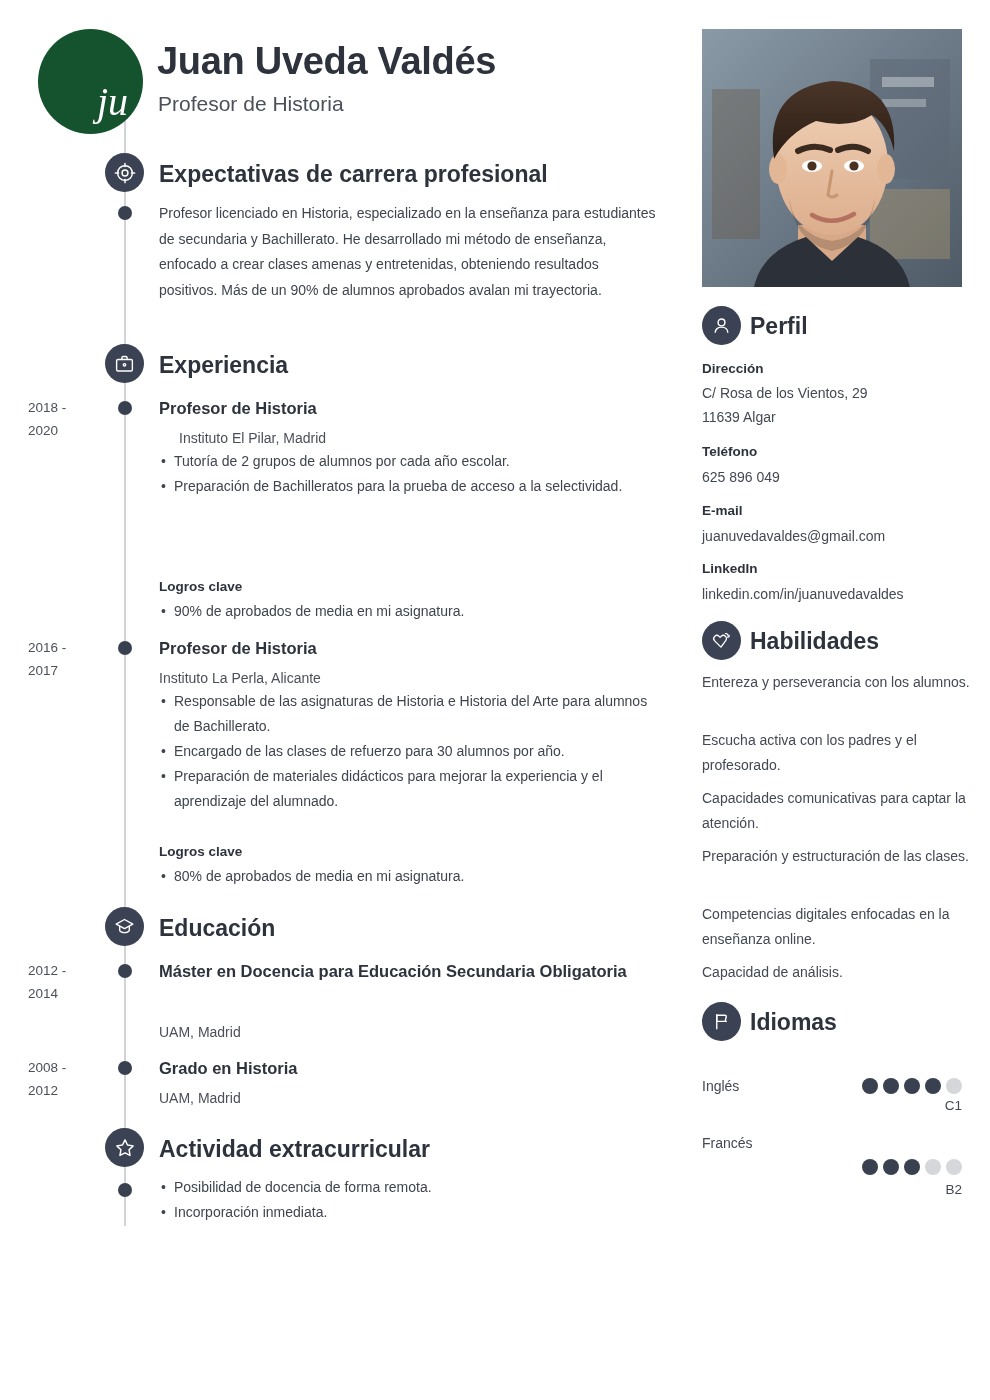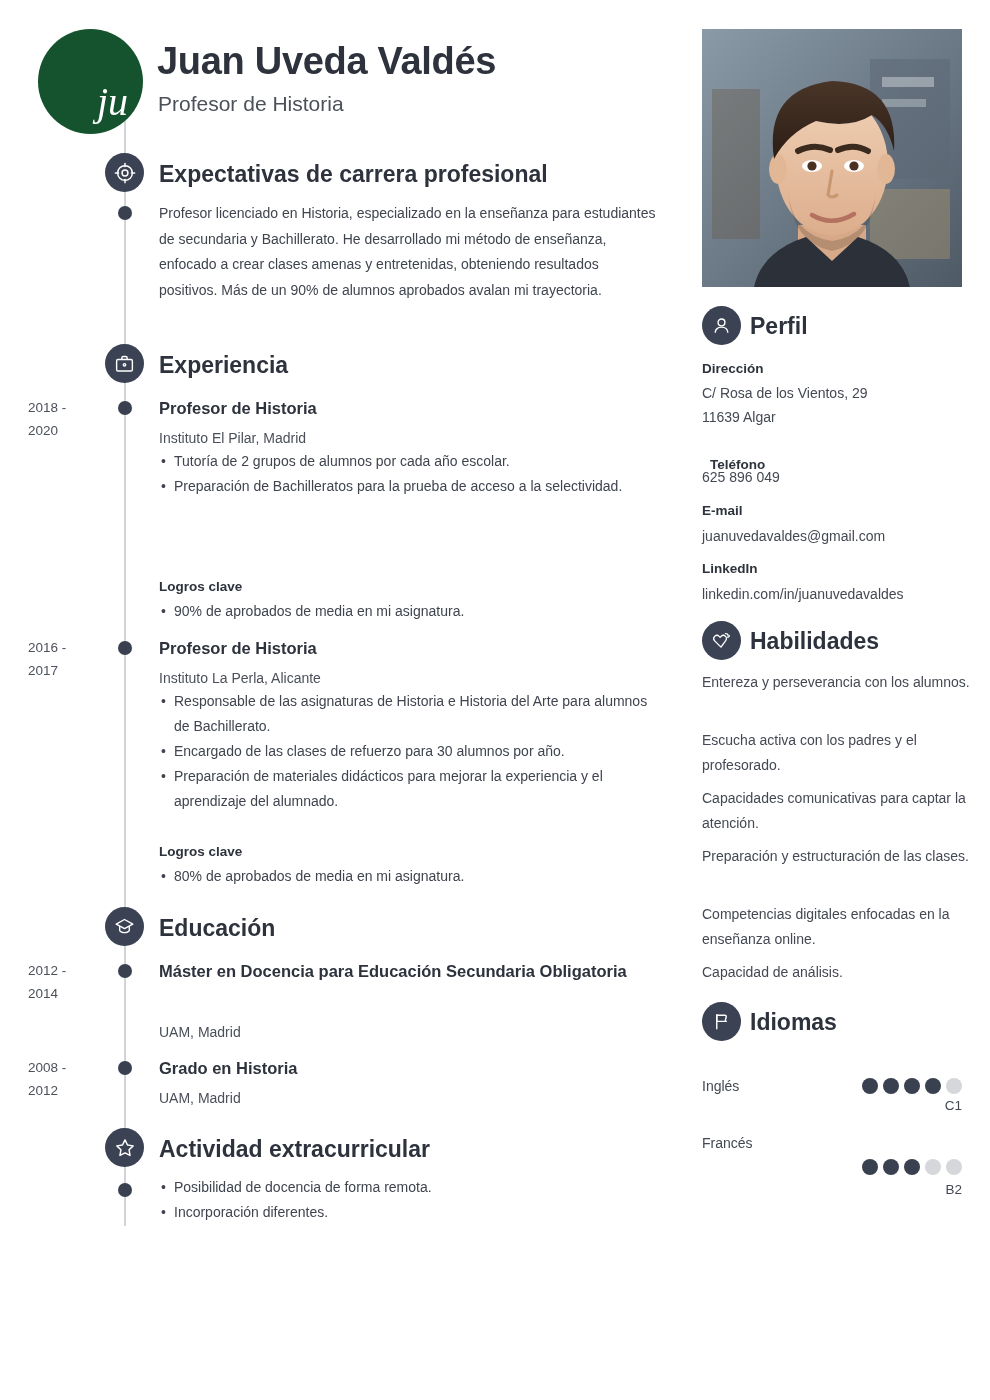--- a/index.html
+++ b/index.html
@@ -286,21 +286,21 @@
         <rect x="3" y="7.5" width="18" height="13" rx="1.5"></rect>
         <path d="M9 7.5V5.5a1.5 1.5 0 0 1 1.5-1.5h3A1.5 1.5 0 0 1 15 5.5v2"></path>
         <circle cx="12" cy="13.5" r="1.4"></circle>
       </svg>
     </div>
     <div class="sec-title" style="top:202px;">Experiencia</div>
 
     <div class="dates" style="top:246px;">2018 -<br>2020</div>
     <div class="dot" style="top:251px;"></div>
     <div class="entry-title" style="top:243px;">Profesor de Historia</div>
-    <div class="entry-sub" style="top:276px;">Instituto El Pilar, Madrid</div>
+    <div class="entry-sub" style="top:276px;margin-left:20px;">Instituto El Pilar, Madrid</div>
     <ul class="bullets" style="top:299px;">
       <li>Tutoría de 2 grupos de alumnos por cada año escolar.</li>
       <li>Preparación de Bachilleratos para la prueba de acceso a la selectividad.</li>
     </ul>
     <div class="achv-label" style="top:424px;">Logros clave</div>
     <ul class="bullets" style="top:449px;">
       <li>90% de aprobados de media en mi asignatura.</li>
     </ul>
 
     <div class="dates" style="top:486px;">2016 -<br>2017</div>
@@ -341,21 +341,21 @@
   <div class="sec">
     <div class="sec-icon" style="top:978px;">
       <svg width="22" height="22" viewBox="0 0 24 24" fill="none" stroke="#ffffff" stroke-width="1.6" stroke-linejoin="round">
         <path d="M12 3.2l2.75 5.57 6.15.9-4.45 4.33 1.05 6.12L12 17.23l-5.5 2.89 1.05-6.12L3.1 9.67l6.15-.9L12 3.2z"></path>
       </svg>
     </div>
     <div class="sec-title" style="top:986px;">Actividad extracurricular</div>
     <div class="dot" style="top:1033px;"></div>
     <ul class="bullets" style="top:1025px;">
       <li>Posibilidad de docencia de forma remota.</li>
-      <li>Incorporación diferentes.</li>
+      <li>Incorporación inmediata.</li>
     </ul>
   </div>
 </div>
 
 <div class="sidebar">
 
   <div class="photo">
     <svg width="260" height="258" viewBox="0 0 260 258">
       <defs>
         <linearGradient id="bgw" x1="0" y1="0" x2="1" y2="1">
@@ -411,21 +411,21 @@
         <circle cx="12" cy="8.5" r="3.9"></circle>
         <path d="M4.8 20.2c0-4 3.2-6.3 7.2-6.3s7.2 2.3 7.2 6.3"></path>
       </svg>
     </div>
     <div class="side-sec-title" style="top:313px;">Perfil</div>
 
     <div class="side-label" style="top:358px;">Dirección</div>
     <div class="side-value" style="top:381px;">C/ Rosa de los Vientos, 29</div>
     <div class="side-value" style="top:405px;">11639 Algar</div>
 
-    <div class="side-label" style="top:454px;margin-left:8px;">Teléfono</div>
+    <div class="side-label" style="top:441px;">Teléfono</div>
     <div class="side-value" style="top:465px;">625 896 049</div>
 
     <div class="side-label" style="top:500px;">E-mail</div>
     <div class="side-value" style="top:524px;">juanuvedavaldes@gmail.com</div>
 
     <div class="side-label" style="top:558px;">LinkedIn</div>
     <div class="side-value" style="top:582px;">linkedin.com/in/juanuvedavaldes</div>
   </div>
 
   <div>

